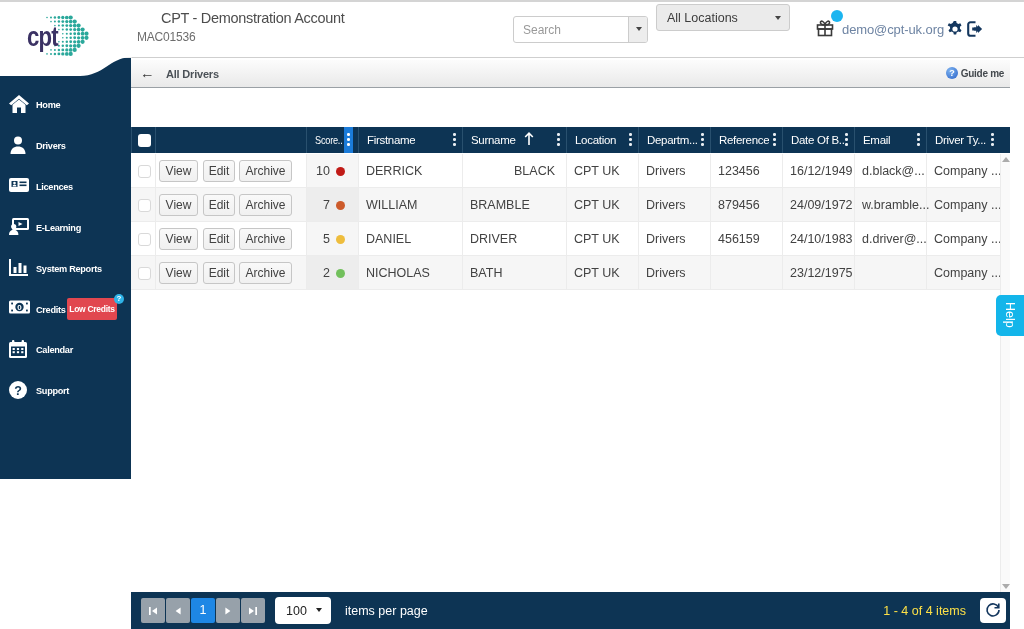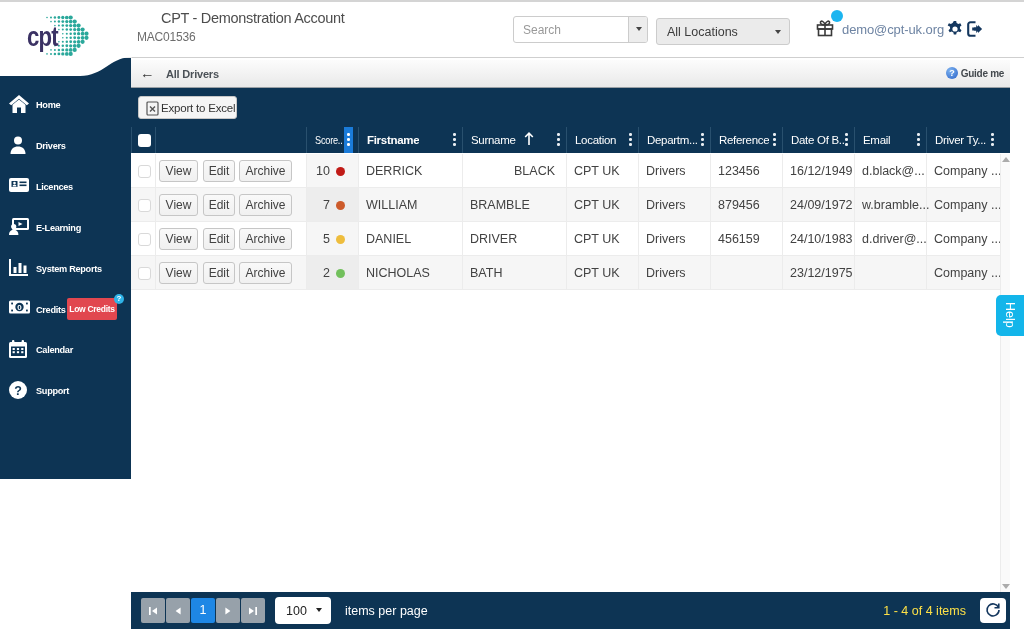--- a/index.html
+++ b/index.html
@@ -12,21 +12,21 @@
 #lowq { position:absolute; left:114px; top:-5.5px; width:10px; height:10px; background:#2fb3e8; border-radius:50%; color:#fff; font-size:8px; font-weight:bold; text-align:center; line-height:10px; }
 #header { position:absolute; left:0; top:0; width:1024px; height:58px; background:#fff; border-top:2px solid #d4d4d4; border-bottom:1px solid #cfcfcf; }
 #swoosh { position:absolute; left:0; top:0; z-index:5; }
 #logo-cpt { position:absolute; left:27px; top:20px; font-size:27px; font-weight:bold; color:#3b3264; letter-spacing:-1px; z-index:6; transform:scaleX(0.82); transform-origin:0 0; }
 #logo-dots { position:absolute; left:0; top:0; z-index:6; }
 #title { position:absolute; left:137px; top:8px; font-size:14.5px; color:#4d4d4d; letter-spacing:-0.3px;margin-left:24px; }
 #subtitle { position:absolute; left:137px; top:27.5px; font-size:12px; color:#6d6d6d; letter-spacing:-0.2px; }
 #searchbox { position:absolute; left:513px; top:14px; width:135px; height:27px; background:#fff; border:1px solid #ccc; border-radius:3px; }
 #searchbox .ph { position:absolute; left:9px; top:6px; font-size:12px; color:#999; }
 #searchbox .dd { position:absolute; right:0; top:0; width:19px; height:25px; background:#ededed; border-left:1px solid #ccc; border-radius:0 2px 2px 0; }
-#locbox { position:absolute; left:656px; top:16px; width:134px; height:27px; background:#ebebeb; border:1px solid #ccc; border-radius:3px; }
+#locbox { position:absolute; left:656px; top:2px; width:134px; height:27px; background:#ebebeb; border:1px solid #ccc; border-radius:3px; }
 #locbox .txt { position:absolute; left:10px; top:6px; font-size:12.5px; color:#3c3c3c; }
 .caret { position:absolute; width:0; height:0; border-left:3.5px solid transparent; border-right:3.5px solid transparent; border-top:4.5px solid #444; }
 #gift { position:absolute; left:816px; top:18px; }
 #bluedot { position:absolute; left:831px; top:8px; width:12px; height:12px; border-radius:50%; background:#1cb5f0; }
 #useremail { position:absolute; left:842px; top:20px; font-size:13px; color:#6e84a3; letter-spacing:-0.1px; }
 #gear { position:absolute; left:947px; top:19px; }
 #logout { position:absolute; left:966px; top:19px; }
 #main { position:absolute; left:131px; top:58px; width:893px; height:571px; background:#fff; }
 #drivers-bar { position:absolute; left:0; top:2px; width:879px; height:28px; background:linear-gradient(#fcfcfc,#e9e9e9); border-bottom:1px solid #9aa0a5; }
 #drivers-bar .back { position:absolute; left:9px; top:5px; font-size:14.5px; color:#3a3a3a; }
@@ -266,35 +266,29 @@
   </svg>
 <div style="position:absolute; left:0; top:0; width:1024px; height:2px; background:#d4d4d4; z-index:7;"></div>
 <div id="main">
   <div id="drivers-bar">
     <span class="back">←</span>
       <span class="lbl">All Drivers</span>
     <span id="guideq">?</span>
       <span id="guideme">Guide me</span>
   </div>
   <div id="grid">
-    <div id="grid-toolbar">
-        <button id="export-btn"><svg width="13" height="15" viewBox="0 0 13 15" fill="none" stroke="#555" stroke-width="1.2">
-            <rect x="1" y="1" width="11" height="13" rx="1"></rect>
-            <path d="M4 5.5 l5 5 M9 5.5 l-5 5" stroke-width="1.4"></path>
-          </svg>Export to Excel</button>
-      </div>
     <div id="grid-header">
         <span style="position:absolute;left:7px;top:7px;width:13px;height:13px;background:#fff;border-radius:3px;"></span>
         <div class="hc" style="left:0px;width:24px;"></div>
         <div class="hc" style="left:24px;width:151px;border-left:1px solid #29506e;"></div>
         <div class="hc" style="left:175px;width:52px;border-left:1px solid #29506e;">
           <span style="max-width:34px;overflow:hidden;transform:scaleX(0.8);transform-origin:0 50%;">Score...</span>
         </div>
         <div class="hc" style="left:227px;width:104px;border-left:1px solid #29506e;">
-          <span style="max-width:86px;overflow:hidden;font-weight:bold;">Firstname</span>
+          <span style="max-width:86px;overflow:hidden;">Firstname</span>
           <span class="hdots" style="right:6px;">
             <i style="top:0;"></i>
             <i style="top:5px;"></i>
             <i style="top:10px;"></i>
           </span>
         </div>
         <div class="hc" style="left:331px;width:104px;border-left:1px solid #29506e;">
           <span style="max-width:86px;overflow:hidden;">Surname</span>
           <svg style="position:absolute;left:61px;top:5px;" width="10" height="14" viewBox="0 0 10 14" fill="none" stroke="#fff" stroke-width="1.6">
             <path d="M5 13 V1.5 M1.2 5 L5 1.2 L8.8 5"></path>

